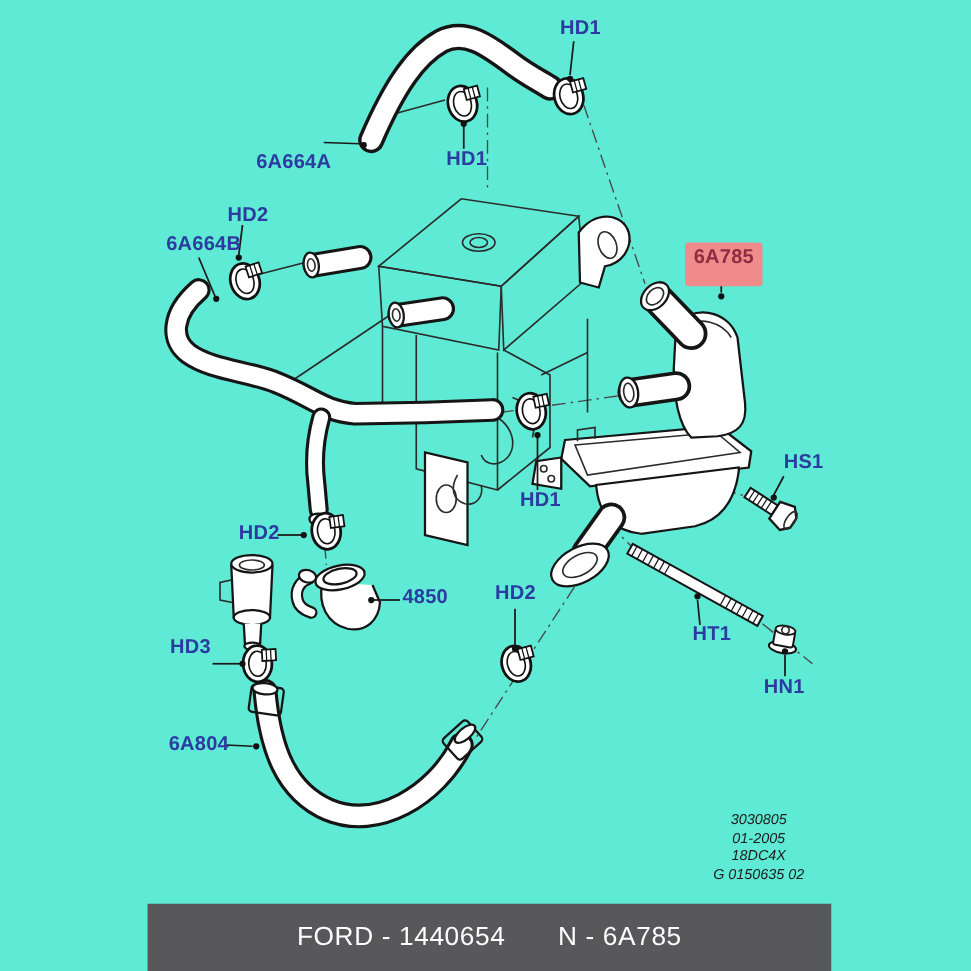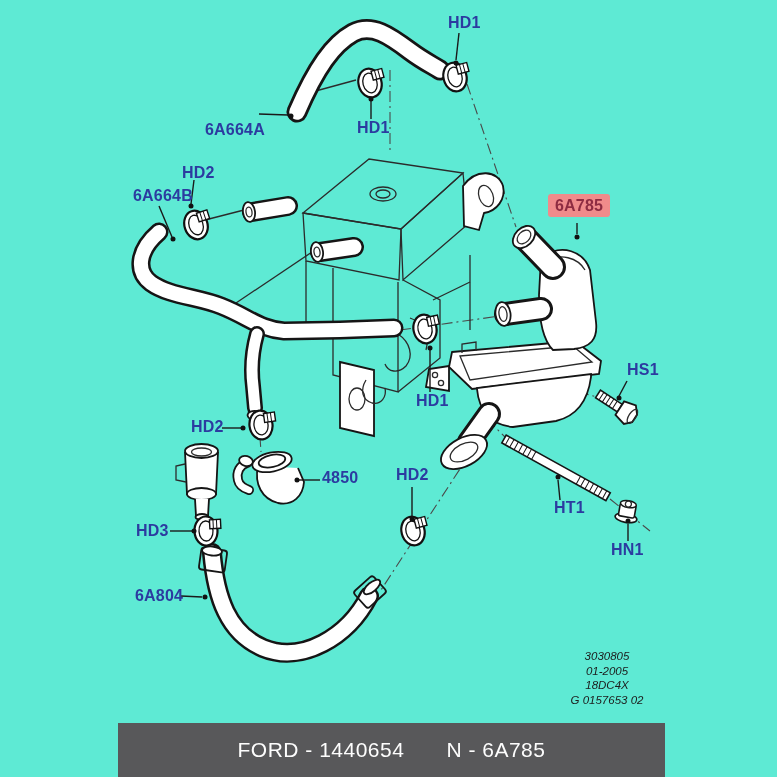--- a/index.html
+++ b/index.html
@@ -11,21 +11,21 @@
   .ol { stroke:#151515; fill:none; stroke-linecap:round; stroke-linejoin:round; }
   .il { stroke:#ffffff; fill:none; stroke-linecap:round; stroke-linejoin:round; }
   .ln { stroke:#1a1a1a; stroke-width:1.4; fill:none; }
   .lt { stroke:#2b2b2b; stroke-width:1.3; fill:none; }
   .wf { fill:#ffffff; stroke:#151515; stroke-width:1.8; }
   .dd { stroke:#4a4a4a; stroke-width:1.1; fill:none; stroke-dasharray:11 4 2 4; }
   .dot { fill:#111111; }
 
   .callout { position:absolute; color:#2c3ba0; font-weight:bold; font-size:16px;
              line-height:1; white-space:nowrap; letter-spacing:0.2px; }
-  .callout.highlight { background:#f08b8b; color:#8e2c42; padding:4px 7px 3px;
+  .callout.highlight { background:#f08b8b; color:#8e2c42; padding:4px 7px 15px;
              border-radius:3px; }
 
   .plate { position:absolute; left:540px; top:649px; width:134px; text-align:center;
            font-size:11.5px; color:#1c1c1c; line-height:14.5px;font-style:italic; }
 
   .footer { position:absolute; left:118px; top:723px; width:547px; height:54px;
             background:#58585a; color:#fdfdfd; display:flex; align-items:center;
             justify-content:center; gap:42px; font-size:21px; letter-spacing:0.5px; }
 </style>
 </head>
@@ -233,29 +233,29 @@
   <div class="callout" style="left:357px; top:120px;">HD1</div>
   <div class="callout" style="left:182px; top:165px;">HD2</div>
   <div class="callout" style="left:133px; top:188px;">6A664B</div>
   <div class="callout highlight" style="left:548px; top:194px;">6A785</div>
   <div class="callout" style="left:416px; top:393px;">HD1</div>
   <div class="callout" style="left:611px; top:362px;margin-left:16px;">HS1</div>
   <div class="callout" style="left:191px; top:419px;">HD2</div>
   <div class="callout" style="left:322px; top:470px;">4850</div>
   <div class="callout" style="left:396px; top:467px;">HD2</div>
   <div class="callout" style="left:554px; top:500px;">HT1</div>
-  <div class="callout" style="left:136px; top:523px;">HD3</div>
+  <div class="callout" style="left:136px; top:510px;">HD3</div>
   <div class="callout" style="left:611px; top:542px;text-align:center;">HN1</div>
   <div class="callout" style="left:135px; top:588px;text-align:right;">6A804</div>
 
   <div class="plate">
     <div>3030805</div>
     <div>01-2005</div>
     <div>18DC4X</div>
-    <div>G 0157653 02</div>
+    <div>G 0150635 02</div>
   </div>
 
   <div class="footer">
     <span>FORD - 1440654</span>
     <span>N - 6A785</span>
   </div>
 
 </div>
 
 </body></html>

